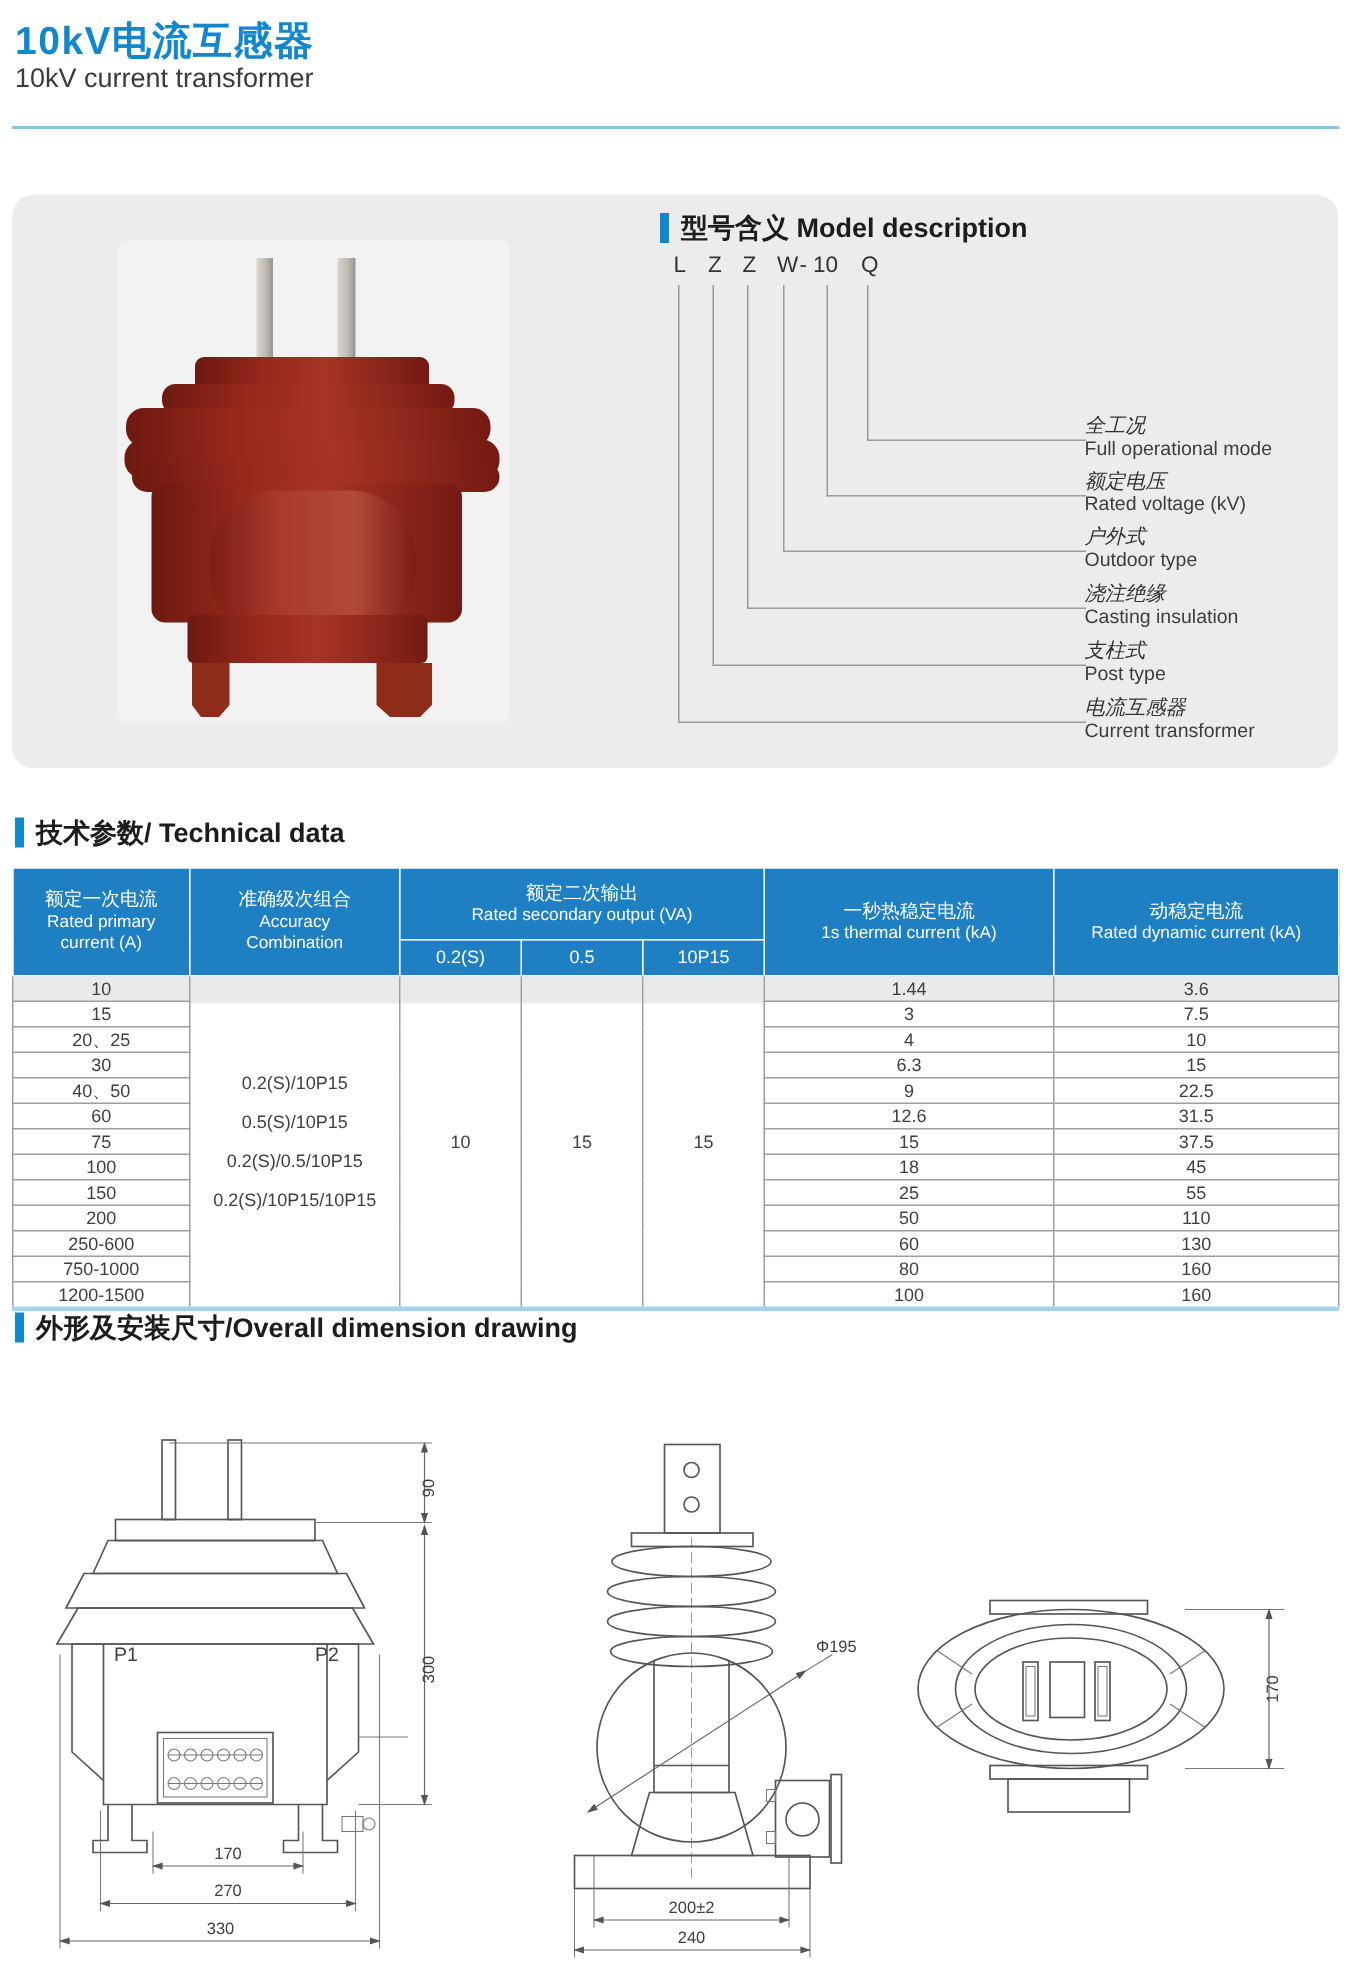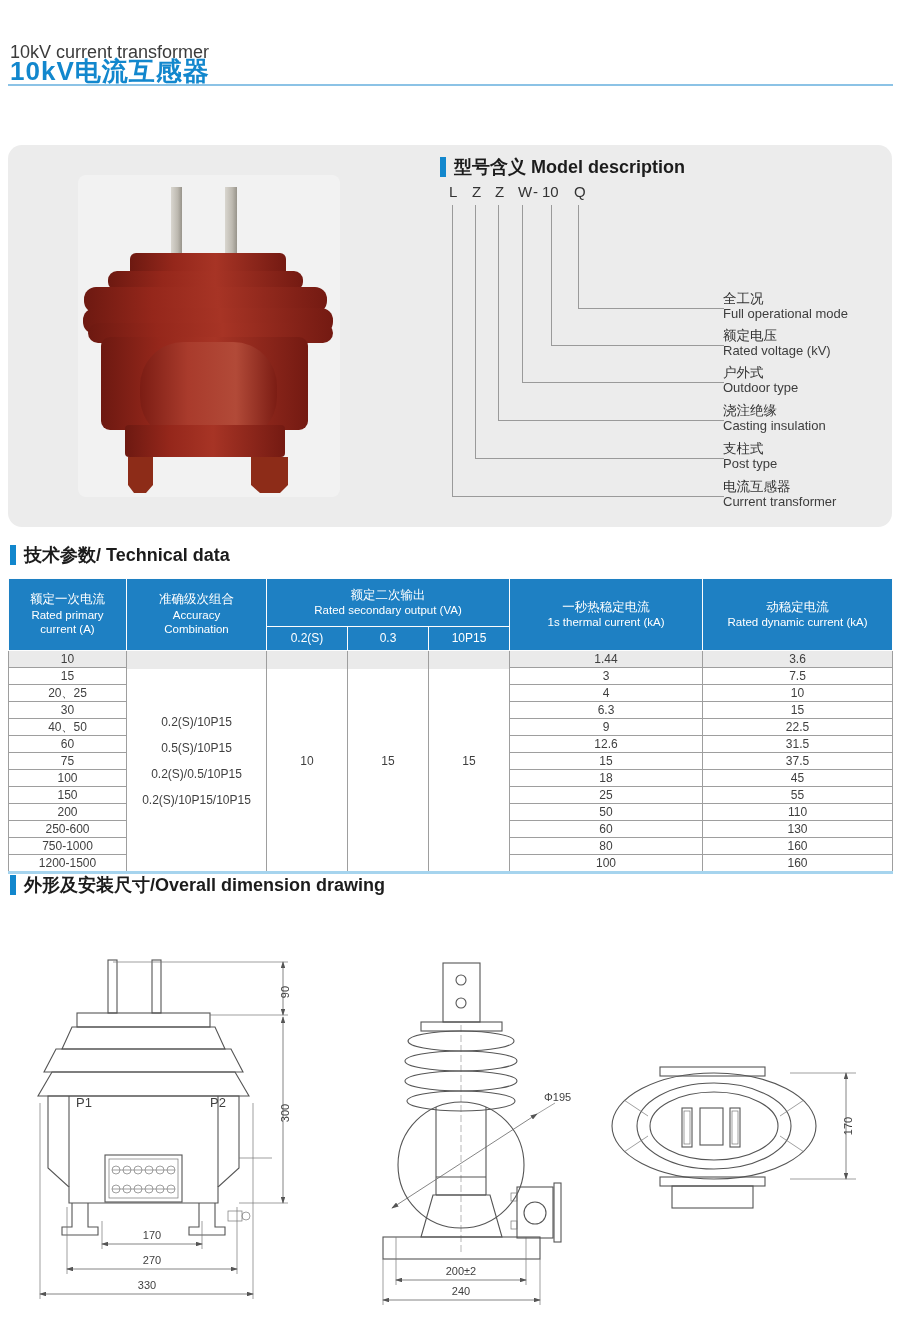--- a/index.html
+++ b/index.html
@@ -1,36 +1,36 @@
 <!DOCTYPE html>
 <html><head>
 <meta charset="utf-8">
 <style>
   html,body{margin:0;padding:0;background:#fff;}
   .page{position:relative;width:900px;height:1320px;background:#fff;overflow:hidden;
         font-family:"Liberation Sans","DejaVu Sans",sans-serif;color:#333;}
 
   
-  .title-zh{position:absolute;left:10px;top:10px;font-size:26px;font-weight:bold;color:#1287cd;letter-spacing:1px;margin-top:44px;}
+  .title-zh{position:absolute;left:10px;top:10px;font-size:26px;font-weight:bold;color:#1287cd;letter-spacing:1px;}
   .title-en{position:absolute;left:10px;top:42px;font-size:18px;color:#3b3b3b;text-align:right;}
   .top-rule{position:absolute;left:8px;top:84px;width:885px;height:2px;background:#8cc3e6;}
 
   
-  .panel{position:absolute;left:8px;top:130px;width:884px;height:382px;background:#ececec;border-radius:14px;margin-top:15px;}
+  .panel{position:absolute;left:8px;top:130px;width:884px;height:382px;background:#ececec;border-radius:14px;}
   .photo{position:absolute;left:70px;top:30px;width:262px;height:322px;}
 
   .sec-head{display:flex;align-items:center;gap:8px;}
   .sec-bar{width:6px;height:20px;background:#1287cd;flex:none;}
   .sec-txt{font-size:18px;font-weight:bold;color:#1c1c1c;white-space:nowrap;}
 
   .model-head{position:absolute;left:432px;top:10px;}
   .code-tok{position:absolute;top:38px;font-size:15px;color:#333;}
   .conn{position:absolute;border-left:1px solid #9a9a9a;border-bottom:1px solid #9a9a9a;}
   .model-label{position:absolute;left:715px;width:170px;line-height:15px;}
-  .model-label .zh{font-size:13.5px;color:#333;}
+  .model-label .zh{font-size:13.5px;color:#333;font-style:italic;}
   .model-label .en{font-size:13px;color:#3d3d3d;}
 
   
   .tech-head{position:absolute;left:10px;top:543px;align-items:center;}
   table.tech{position:absolute;left:8px;top:578px;width:884px;border-collapse:collapse;table-layout:fixed;
              border-bottom:3px solid #a6d4ee;}
   table.tech thead th{background:#1e80c3;color:#fff;font-weight:normal;border:1px solid #fdfdfd;
                       padding:0;line-height:1.25;vertical-align:middle;}
   table.tech thead .zh{font-size:12.5px;}
   table.tech thead .en{font-size:11.5px;}
@@ -180,21 +180,21 @@
         <th rowspan="2">
           <div class="zh">动稳定电流</div>
           <div class="en">Rated dynamic current (kA)</div>
         </th>
       </tr>
       <tr style="height:24px">
         <th>
             <div class="en" style="font-size:12px">0.2(S)</div>
           </th>
         <th>
-            <div class="en" style="font-size:12px">0.3</div>
+            <div class="en" style="font-size:12px">0.5</div>
           </th>
         <th>
             <div class="en" style="font-size:12px">10P15</div>
           </th>
       </tr>
     </thead>
     <tbody>
       <tr class="first">
         <td class="plain">10</td>
         <td class="span-cell" rowspan="13">

